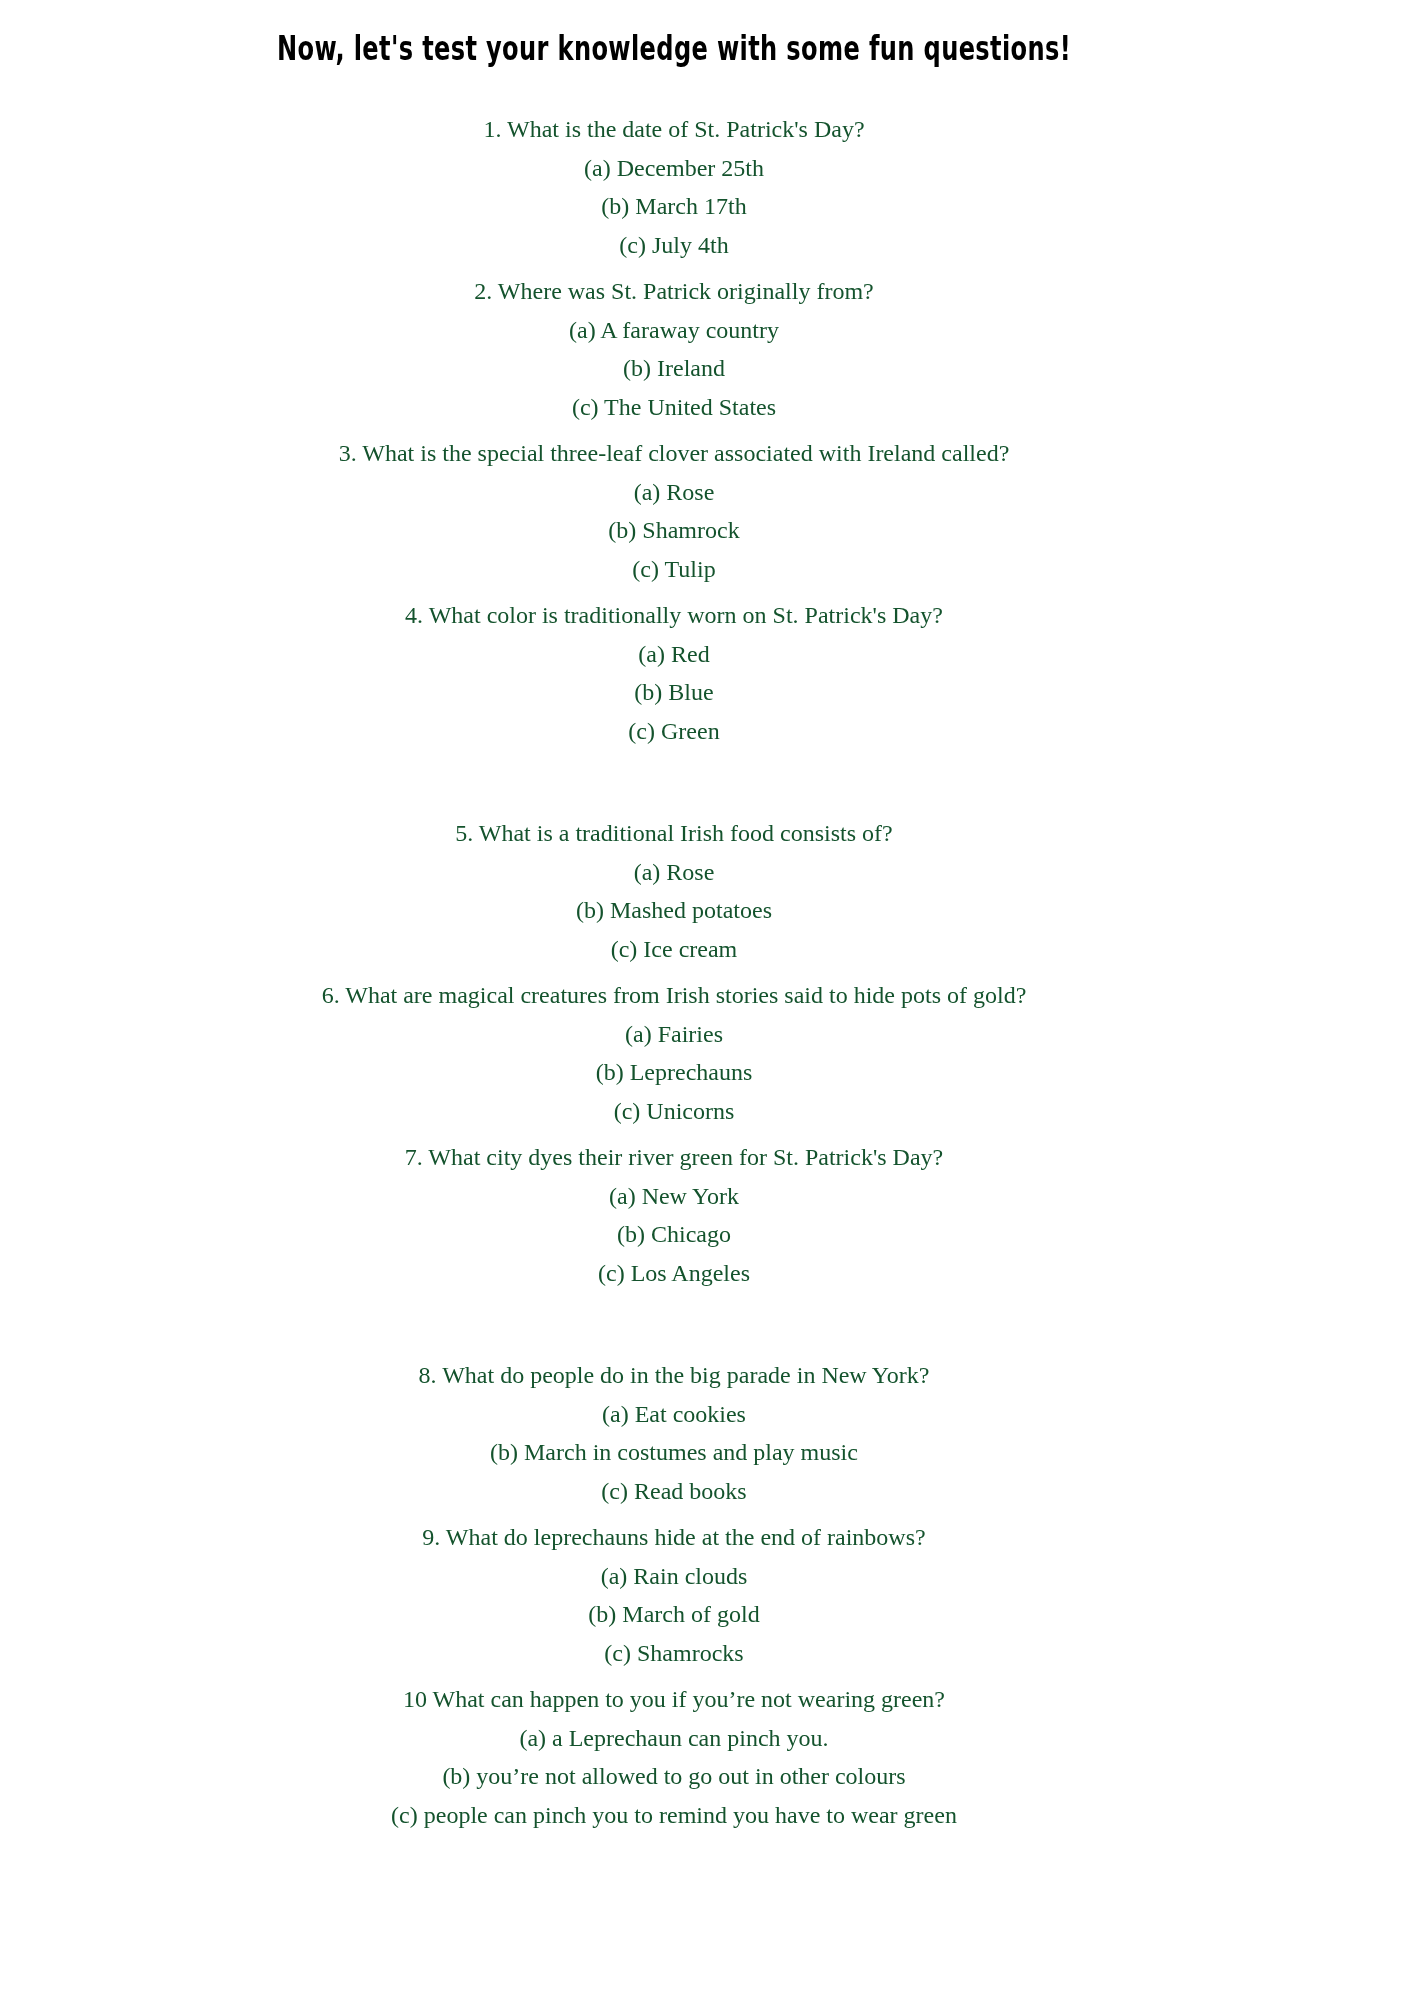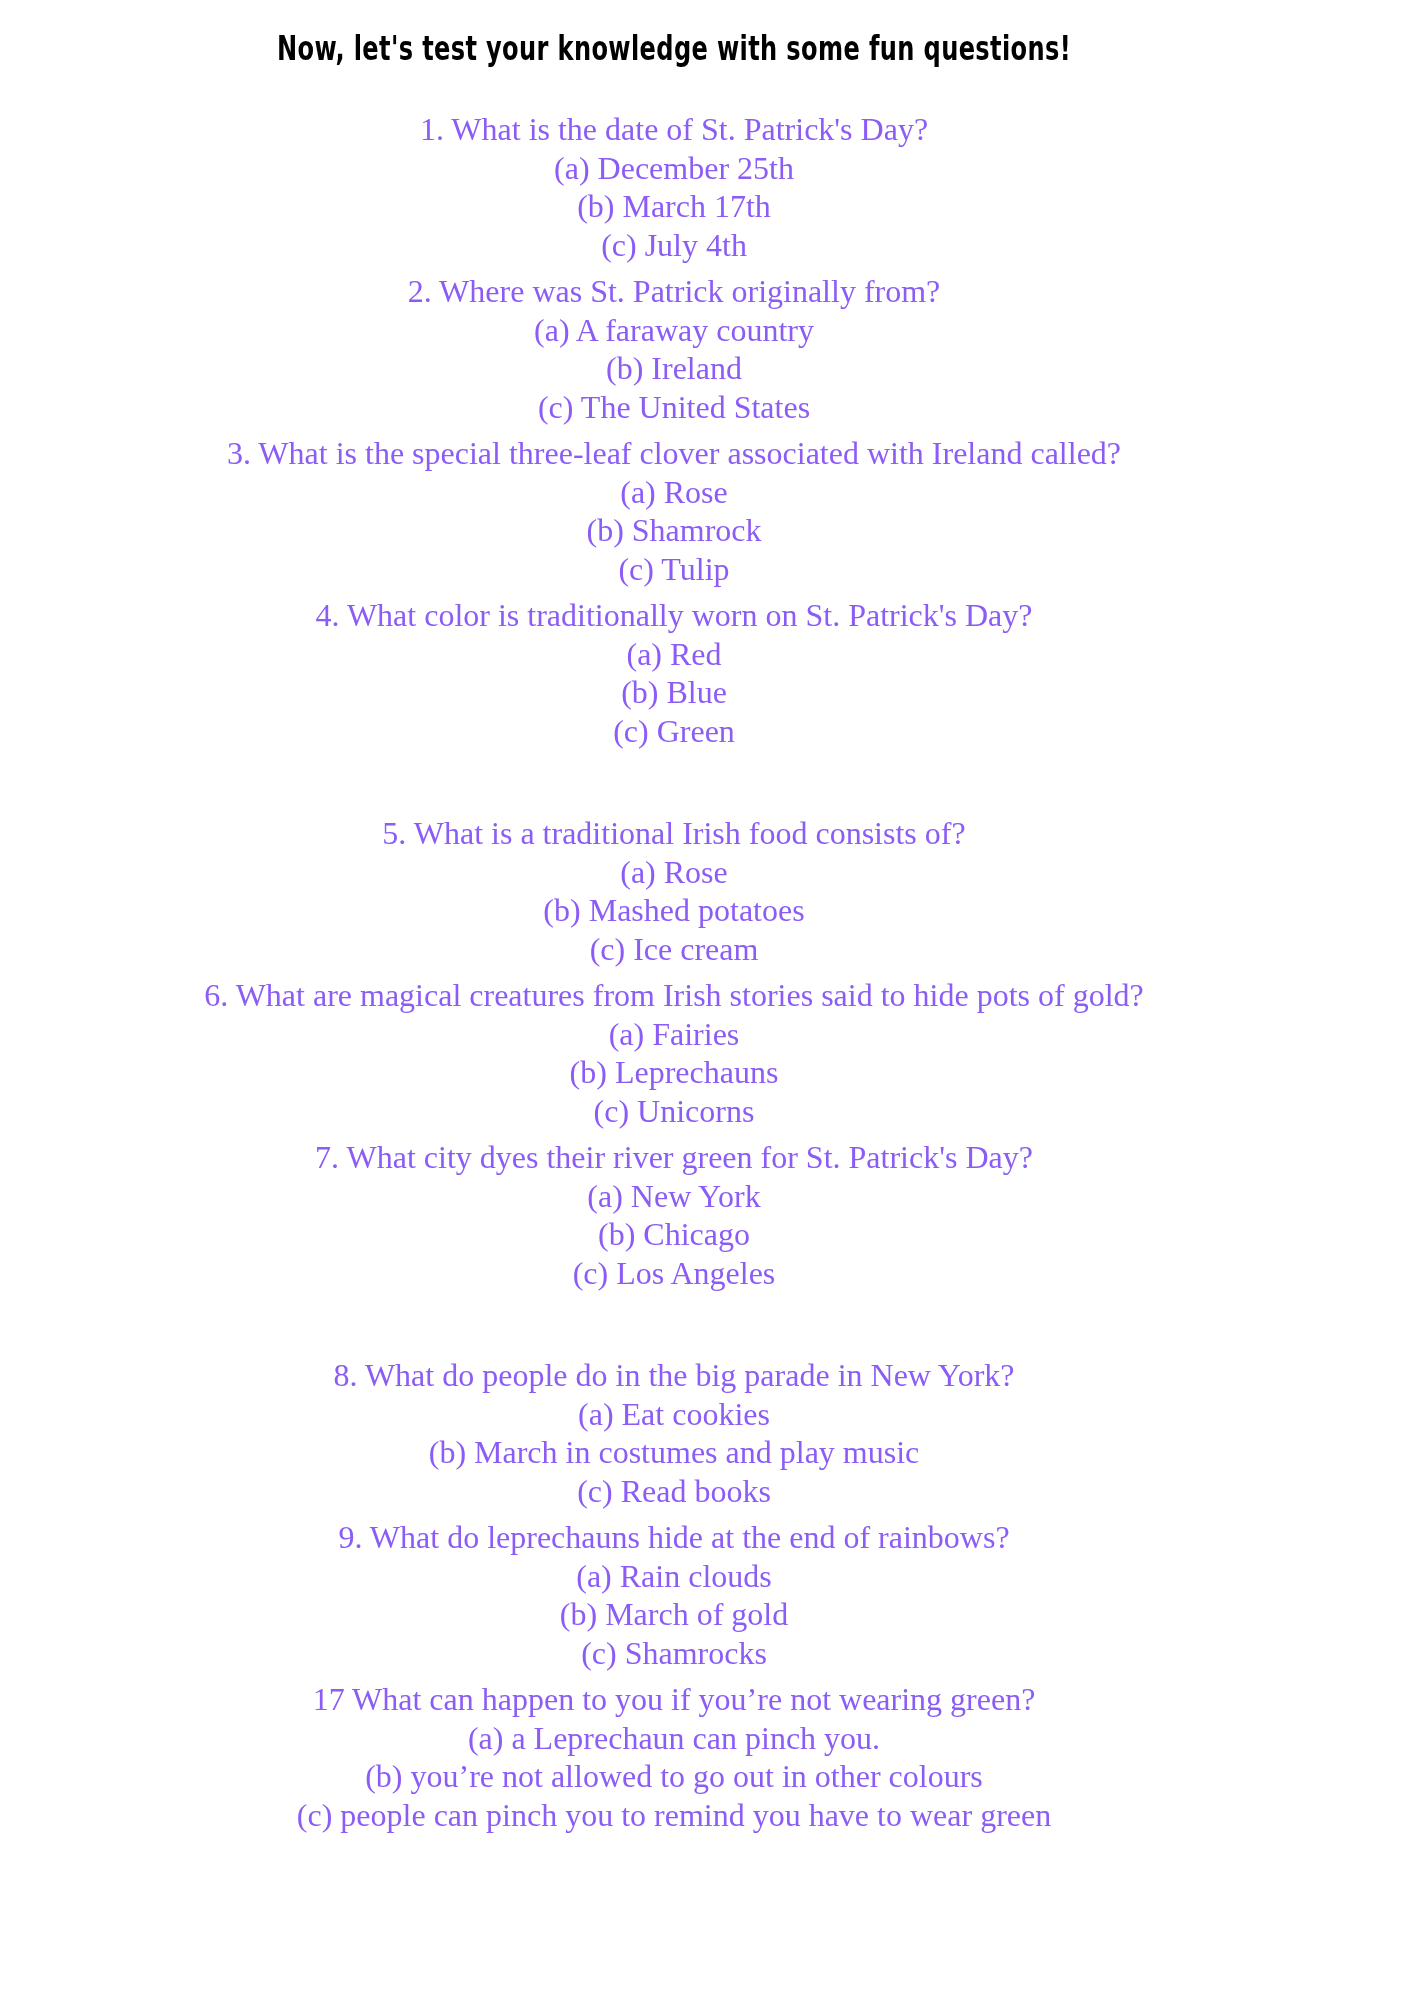--- a/index.html
+++ b/index.html
@@ -26,24 +26,24 @@
     transform: scaleX(0.73);   
     transform-origin: 50% 50%;
     white-space: nowrap;
     color: #000000;
   }
   .quiz { margin-top: 39px; }
   .qblock { margin-top: 8px; }
   .qblock.first { margin-top: 0; }
   .qblock.extra { margin-top: 64px; }
   .qline, .oline {
-    font-size: 32px;
+    font-size: 24px;
     line-height: 38.5px;
     white-space: nowrap;
-    color: #8b5cf6;
+    color: #14532d;
   }
 </style>
 </head>
 <body>
 
 <div class="page">
   <div class="content">
 
     <div class="title">Now, let's test your knowledge with some fun questions!</div>
 
@@ -106,21 +106,21 @@
       </div>
 
       <div class="qblock">
         <div class="qline">9. What do leprechauns hide at the end of rainbows?</div>
         <div class="oline">(a) Rain clouds</div>
         <div class="oline">(b) March of gold</div>
         <div class="oline">(c) Shamrocks</div>
       </div>
 
       <div class="qblock">
-        <div class="qline">17 What can happen to you if you’re not wearing green?</div>
+        <div class="qline">10 What can happen to you if you’re not wearing green?</div>
         <div class="oline">(a) a Leprechaun can pinch you.</div>
         <div class="oline">(b) you’re not allowed to go out in other colours</div>
         <div class="oline">(c) people can pinch you to remind you have to wear green</div>
       </div>
 
     </div>
   </div>
 </div>
 
 </body></html>

